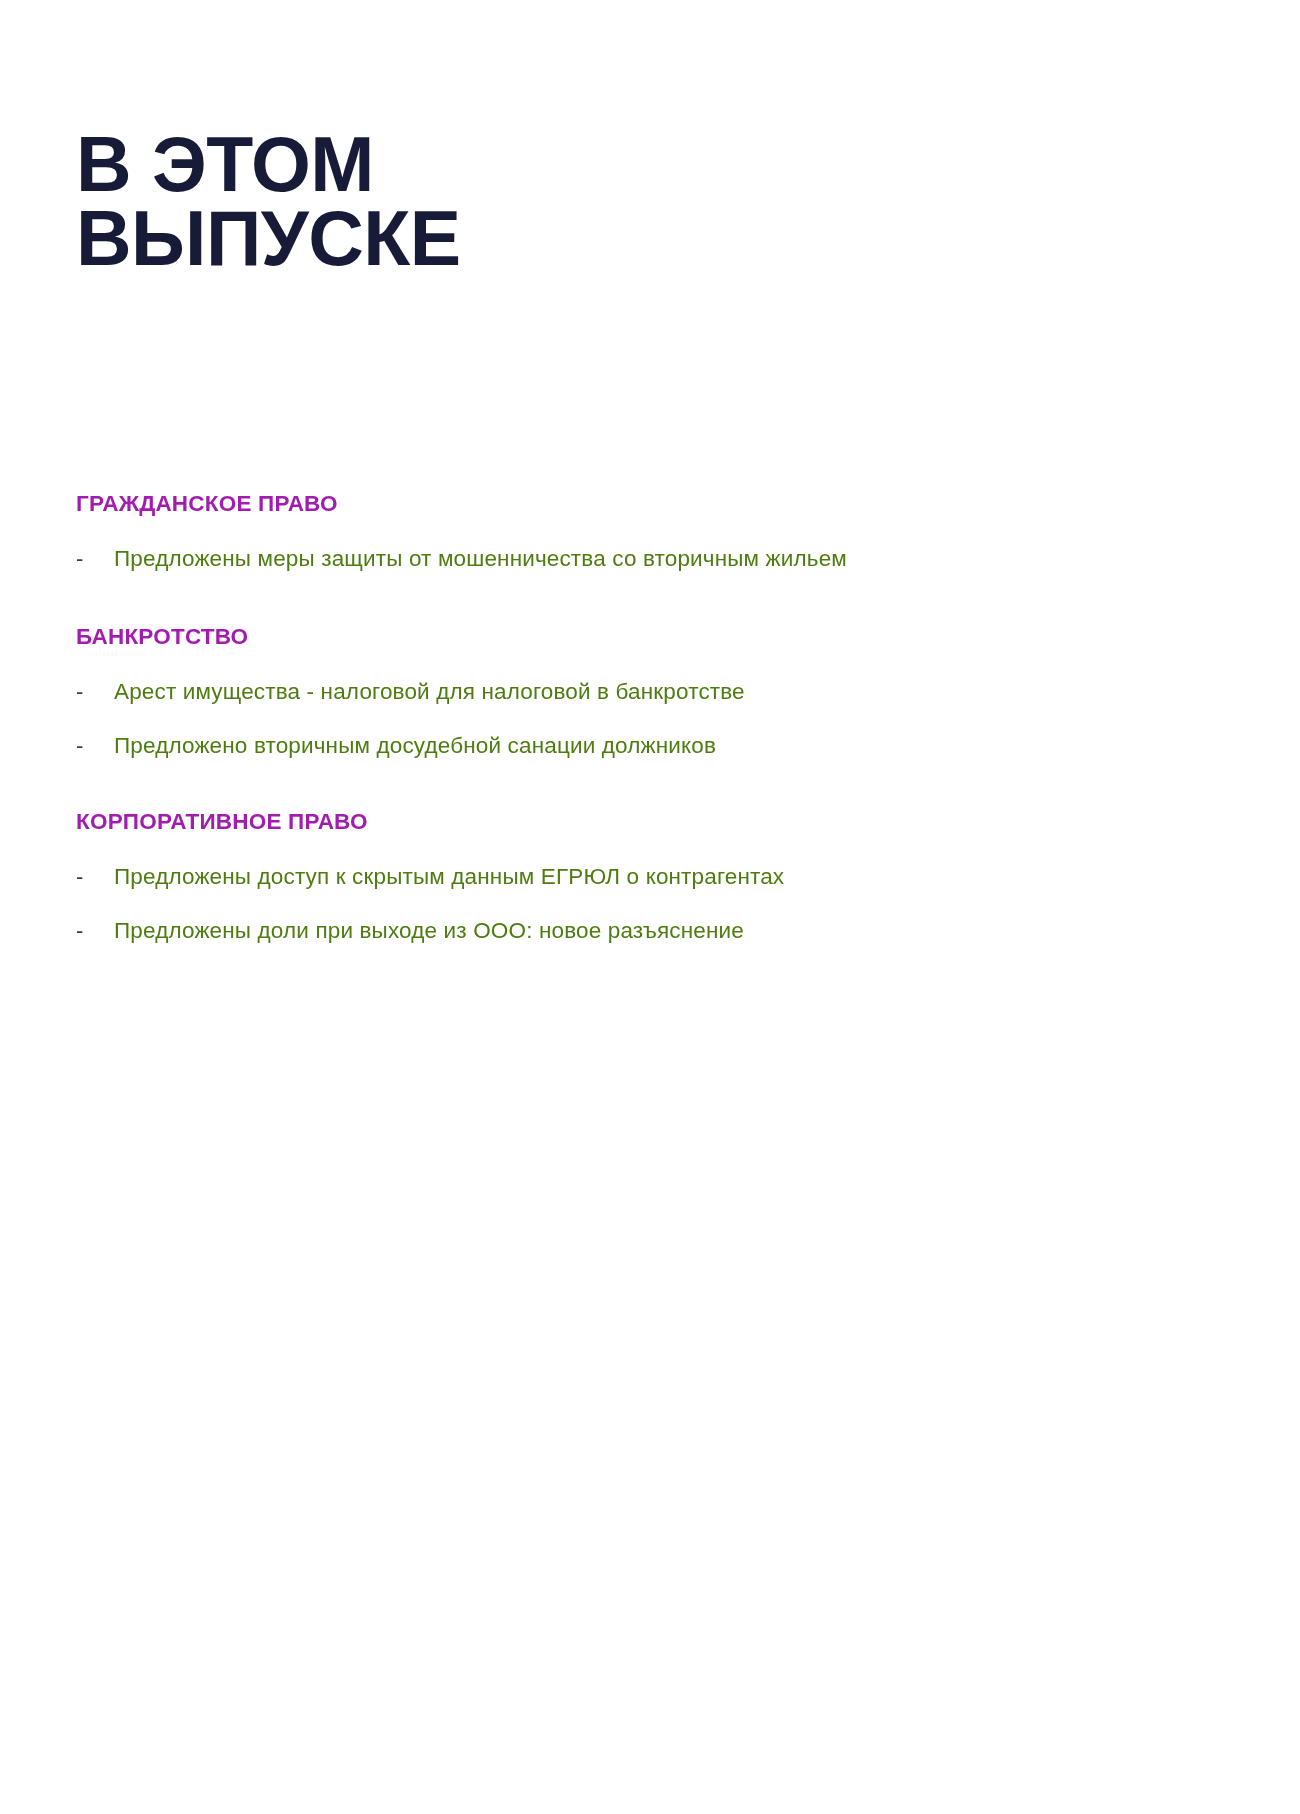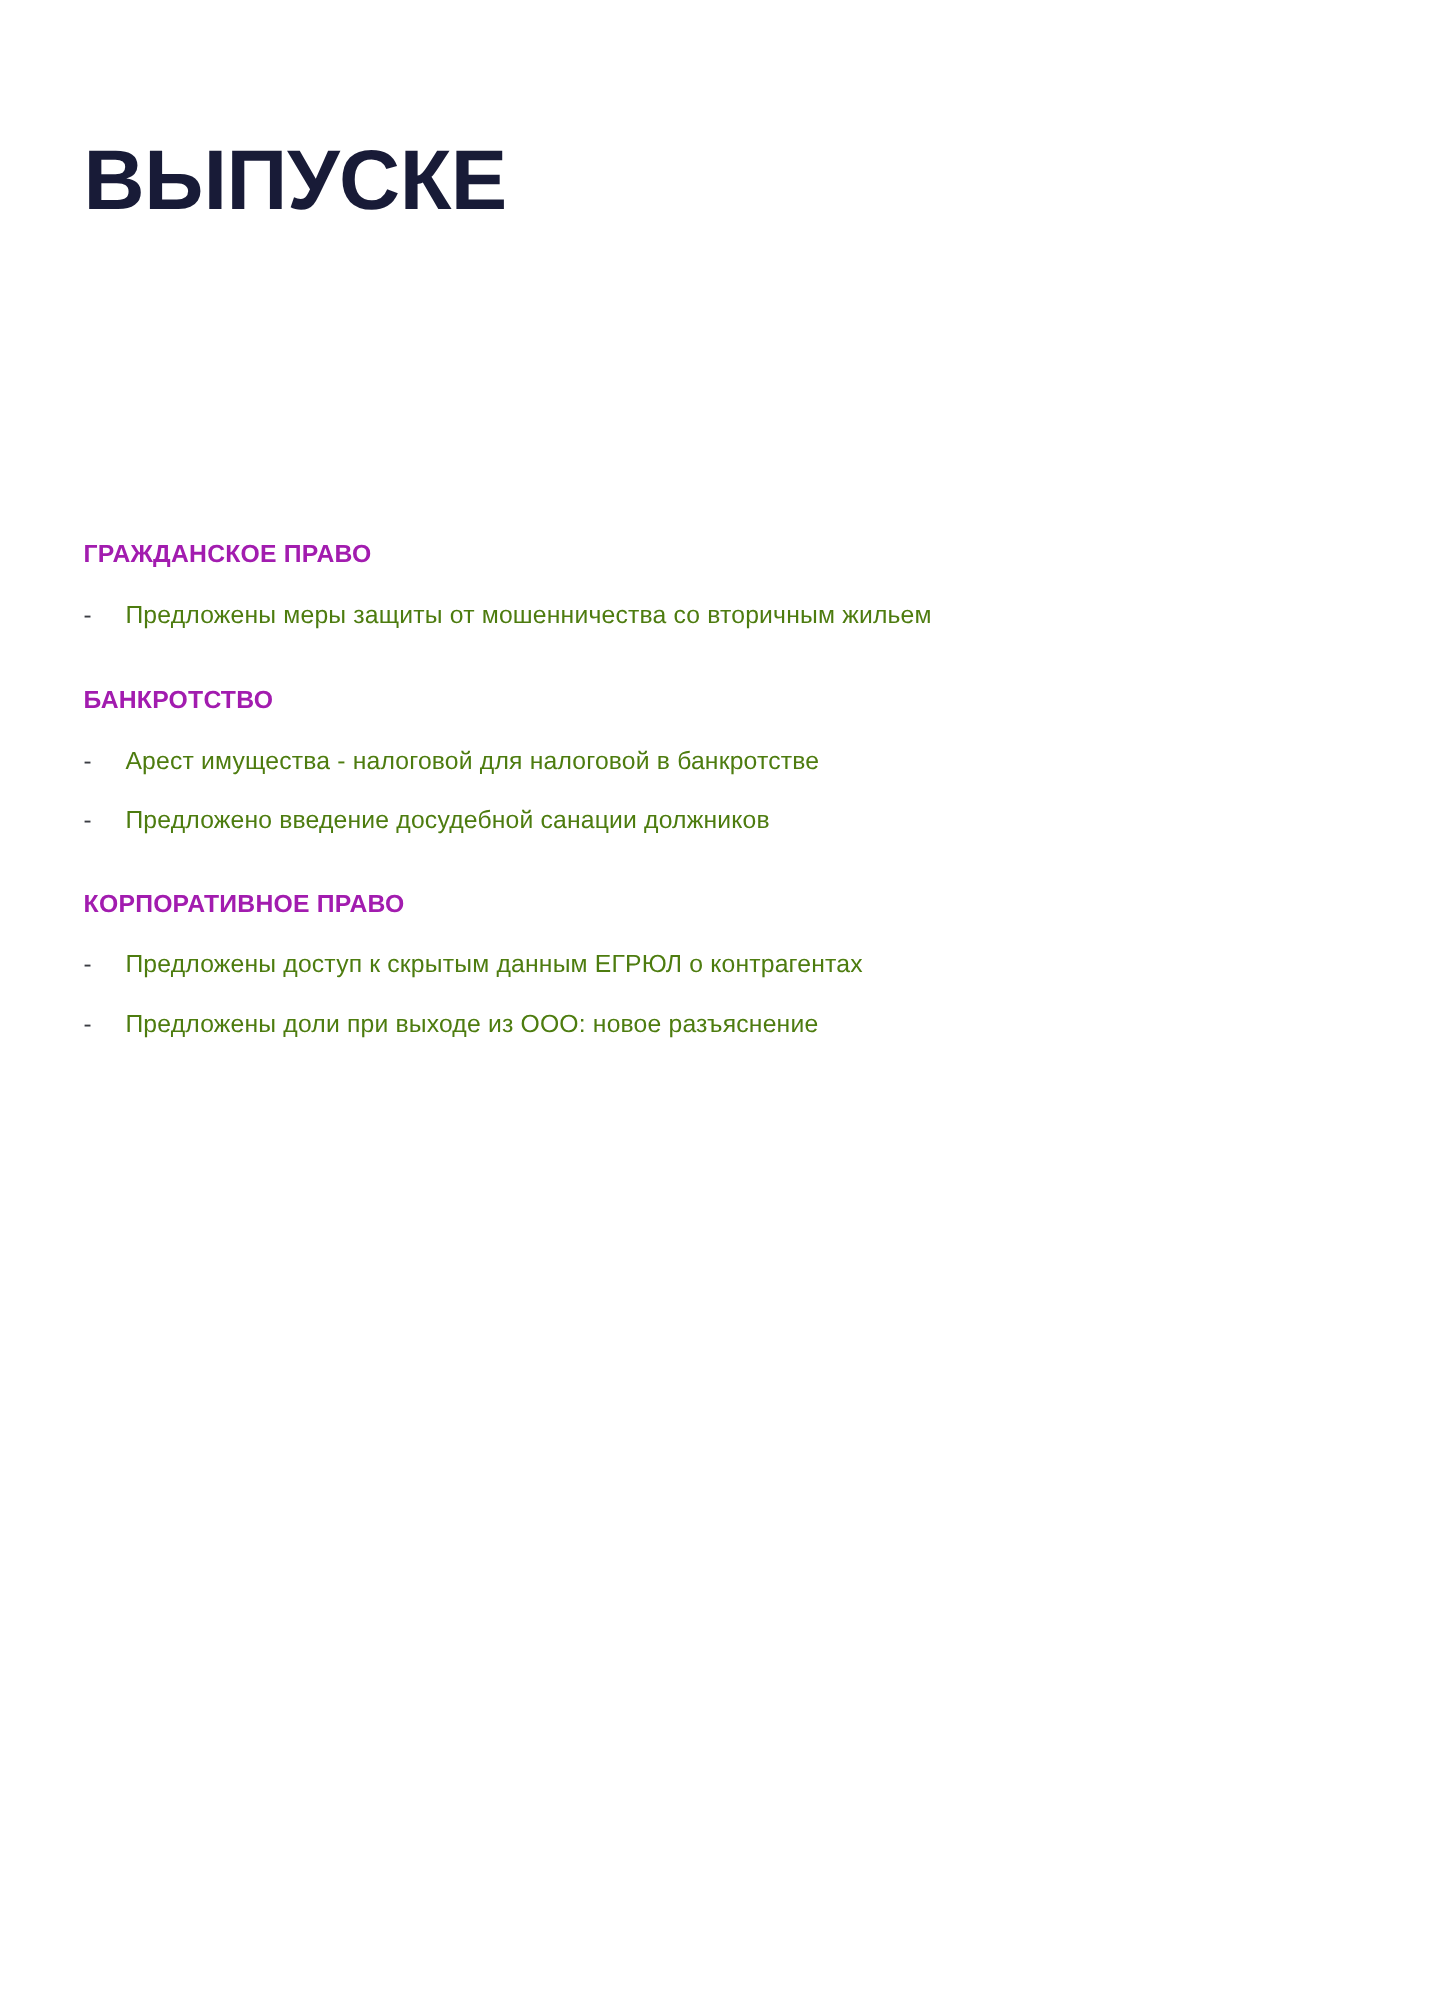--- a/index.html
+++ b/index.html
@@ -107,20 +107,21 @@
   
   .section--civil   { margin-bottom: 52px; }
   .section--bankruptcy { margin-bottom: 50px; }
 </style>
 </head>
 <body>
 
 <div class="page">
 
   <div class="masthead">
+    <span class="masthead-line">В ЭТОМ</span>
     <span class="masthead-line">ВЫПУСКЕ</span>
   </div>
 
   <div class="contents">
 
     <div class="section section--civil">
       <h2 class="section-heading">ГРАЖДАНСКОЕ ПРАВО</h2>
       <ul class="item-list">
         <li class="item">
           <span class="item-marker">-</span>
@@ -131,21 +132,21 @@
 
     <div class="section section--bankruptcy">
       <h2 class="section-heading">БАНКРОТСТВО</h2>
       <ul class="item-list">
         <li class="item">
           <span class="item-marker">-</span>
           <span class="item-text">Арест имущества - налоговой для налоговой в банкротстве</span>
         </li>
         <li class="item">
           <span class="item-marker">-</span>
-          <span class="item-text">Предложено введение досудебной санации должников</span>
+          <span class="item-text">Предложено вторичным досудебной санации должников</span>
         </li>
       </ul>
     </div>
 
     <div class="section section--corporate">
       <h2 class="section-heading">КОРПОРАТИВНОЕ ПРАВО</h2>
       <ul class="item-list">
         <li class="item">
           <span class="item-marker">-</span>
           <span class="item-text">Предложены доступ к скрытым данным ЕГРЮЛ о контрагентах</span>

